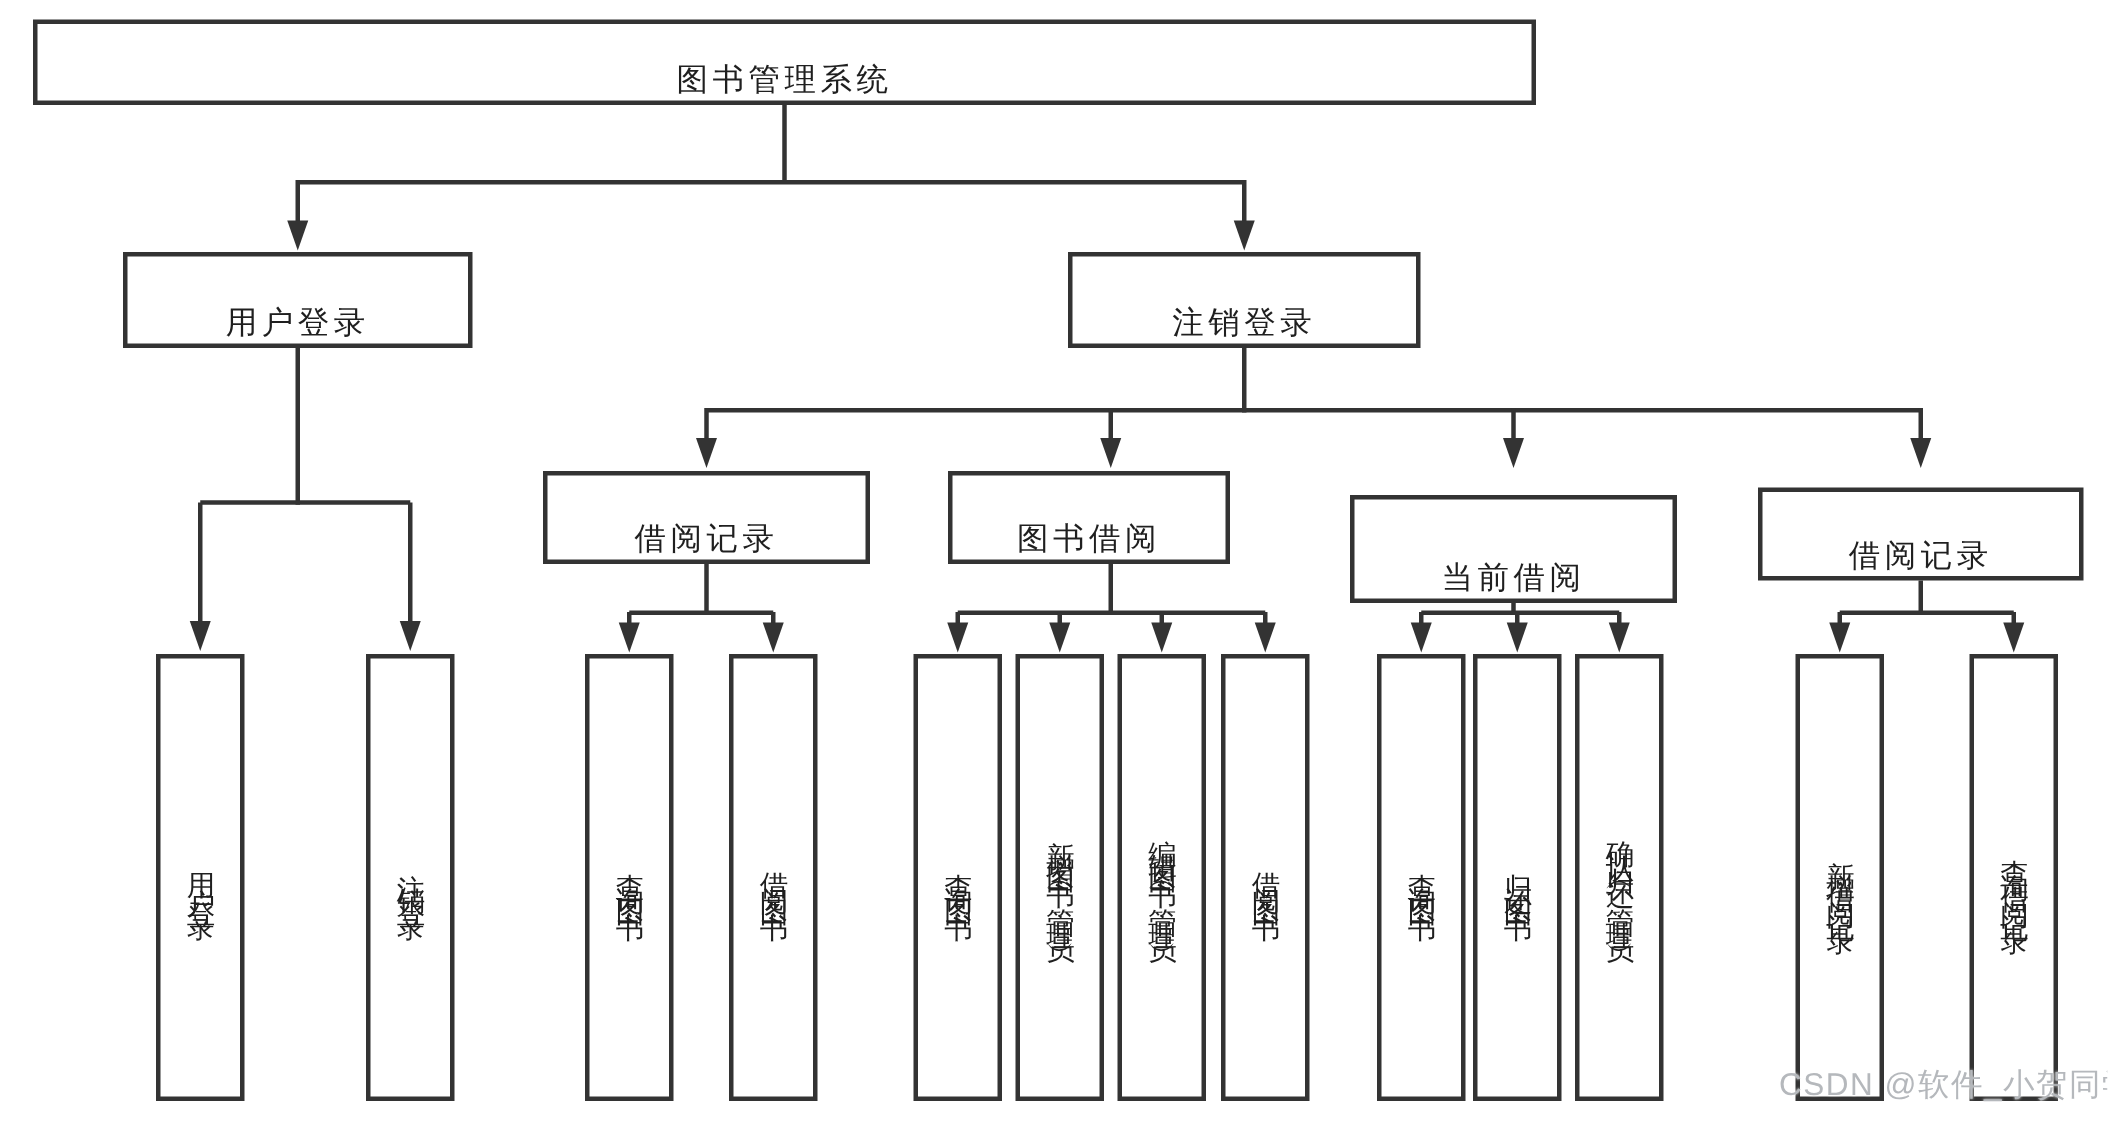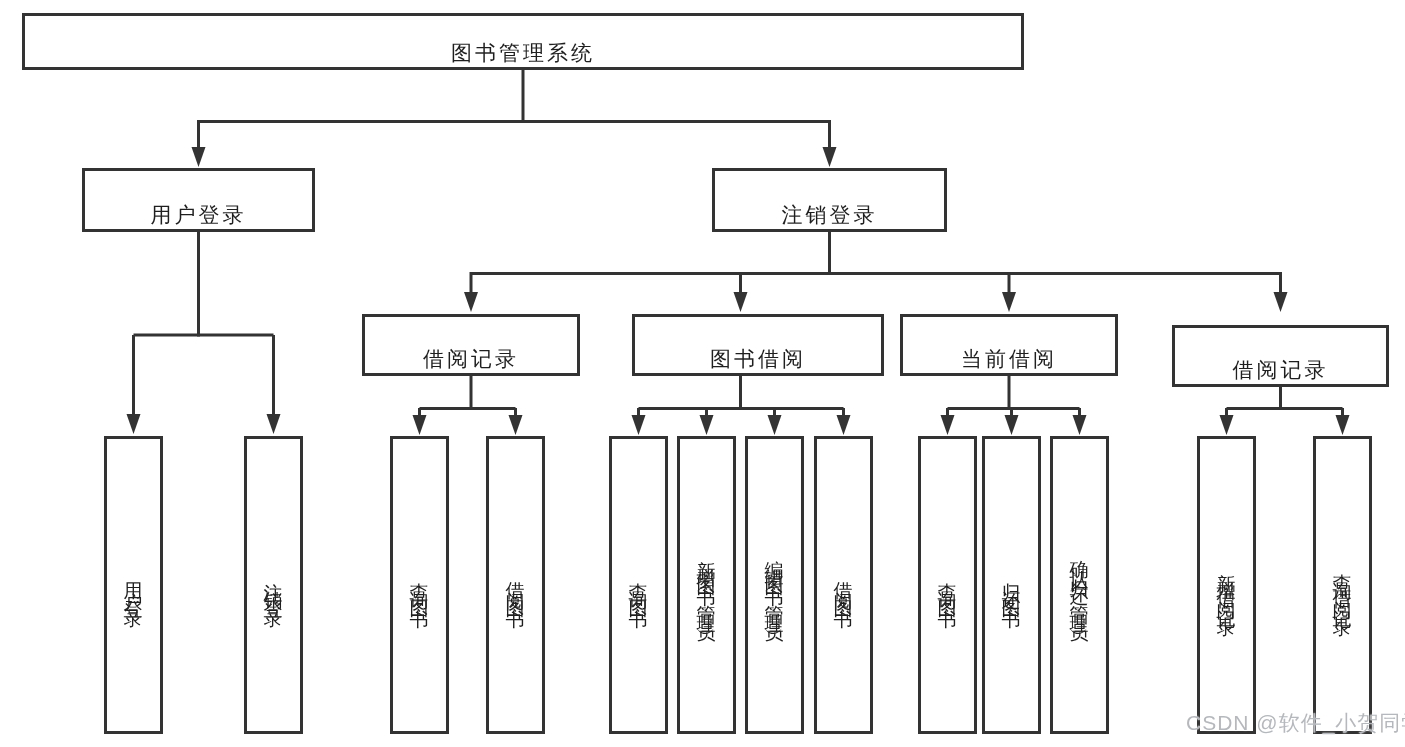--- a/index.html
+++ b/index.html
@@ -76,22 +76,22 @@
     color: #b5b8bc;
     letter-spacing: 1px;
     white-space: nowrap;
     text-shadow: 0 0 2px #ffffff;
   }
   
   #node-root        { left: 22px;   top: 13px;  width: 1002px; height: 57px; }
   #node-user-login  { left: 82px;   top: 168px; width: 233px;  height: 64px; }
   #node-book-mgmt   { left: 712px;  top: 168px; width: 235px;  height: 64px; }
   #node-new-book    { left: 362px;  top: 314px; width: 218px;  height: 62px; }
-  #node-book-borrow { left: 632px;  top: 314px; width: 252px;  height: 62px; }
-  #node-cur-borrow  { left: 900px;  top: 314px; width: 218px;  height: 62px; }
+  #node-book-borrow { left: 632px;  top: 314px; width: 188px;  height: 62px; }
+  #node-cur-borrow  { left: 900px;  top: 330px; width: 218px;  height: 72px; }
   #node-records     { left: 1172px; top: 325px; width: 217px;  height: 62px; }
 </style>
 </head>
 <body>
 
 <div class="stage">
 
   <svg class="connector-layer" viewBox="0 0 1405 747" xmlns="http://www.w3.org/2000/svg">
 
     <g>

